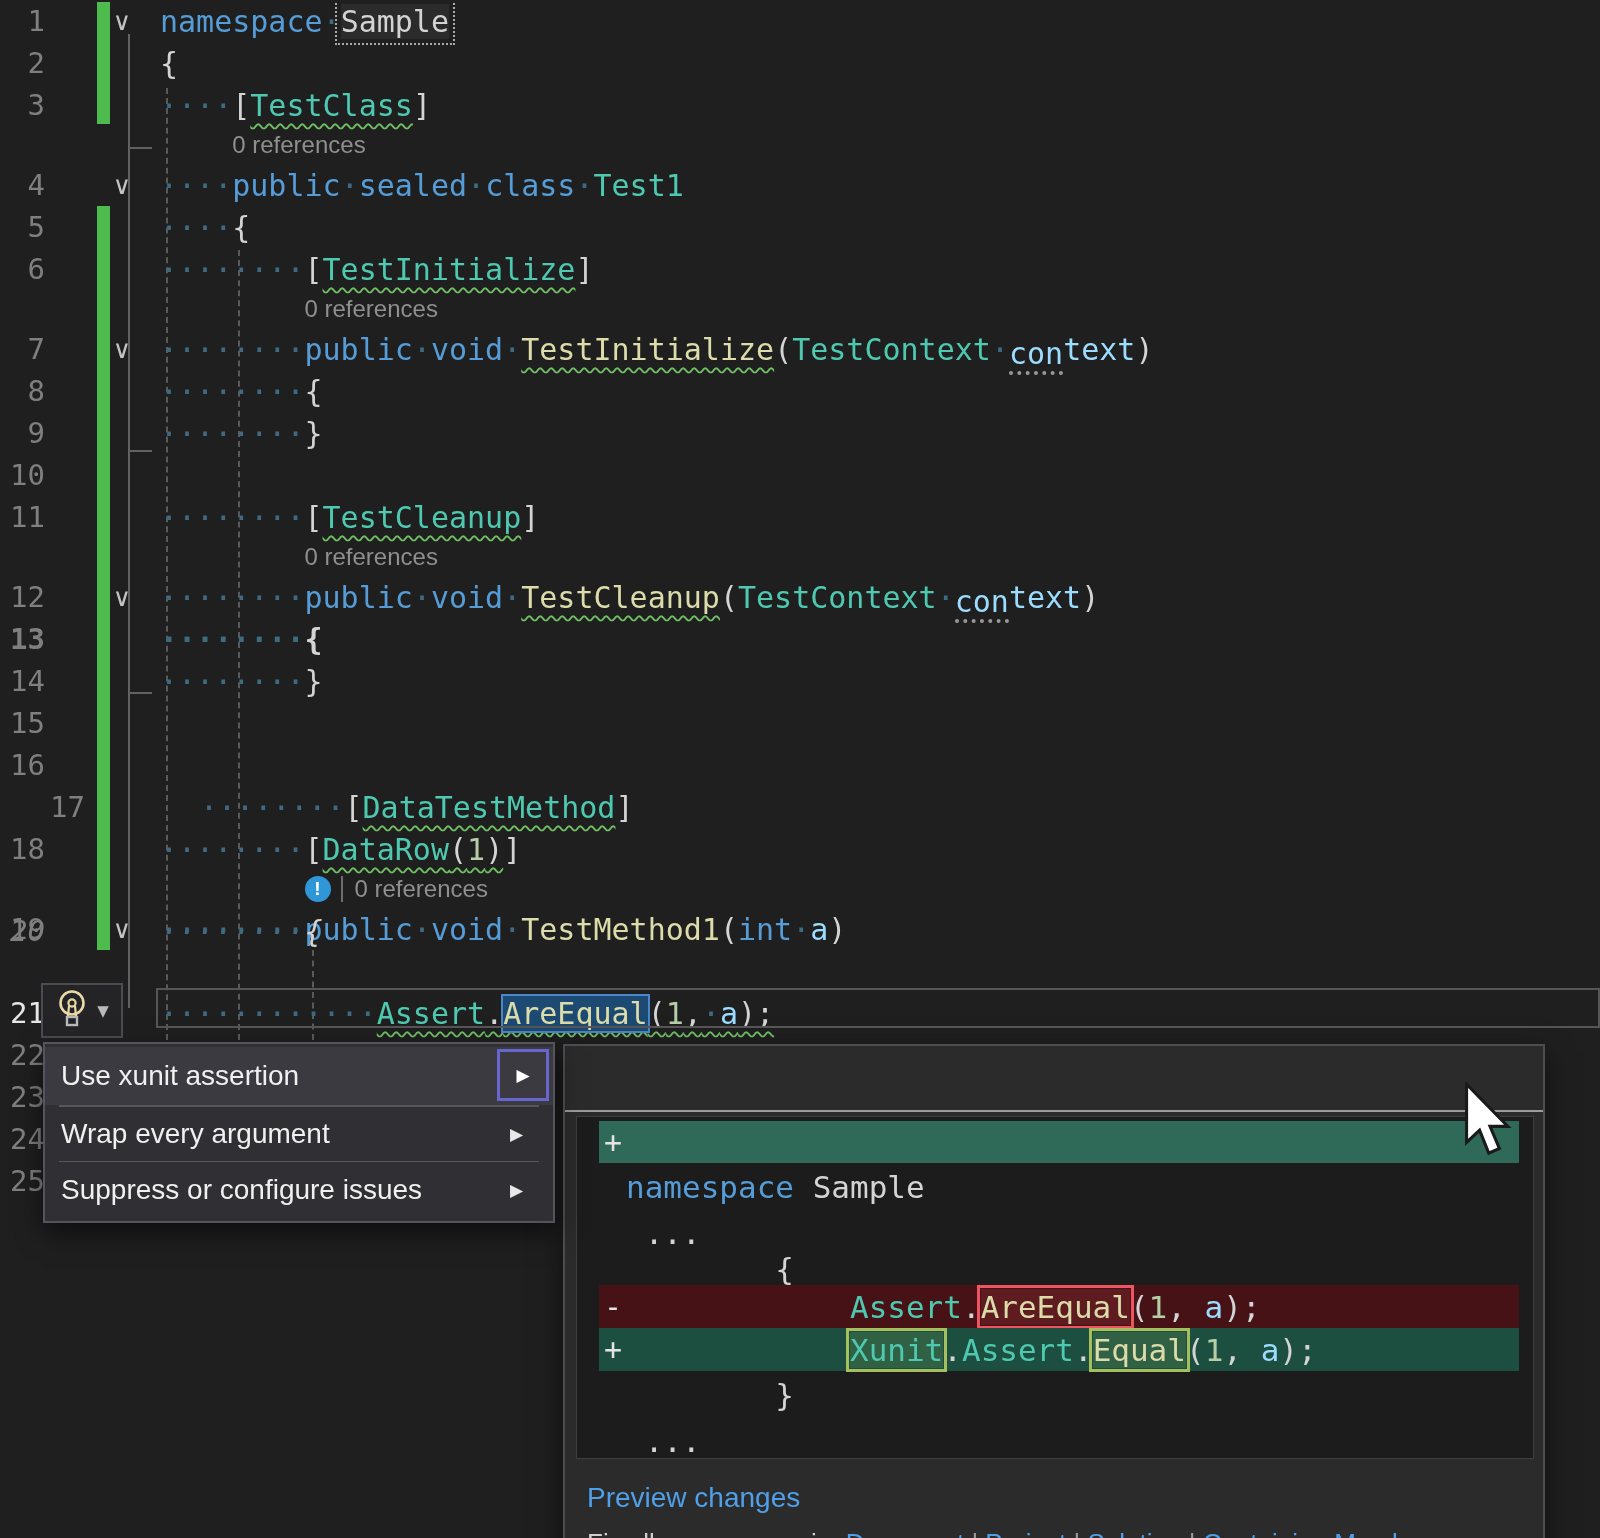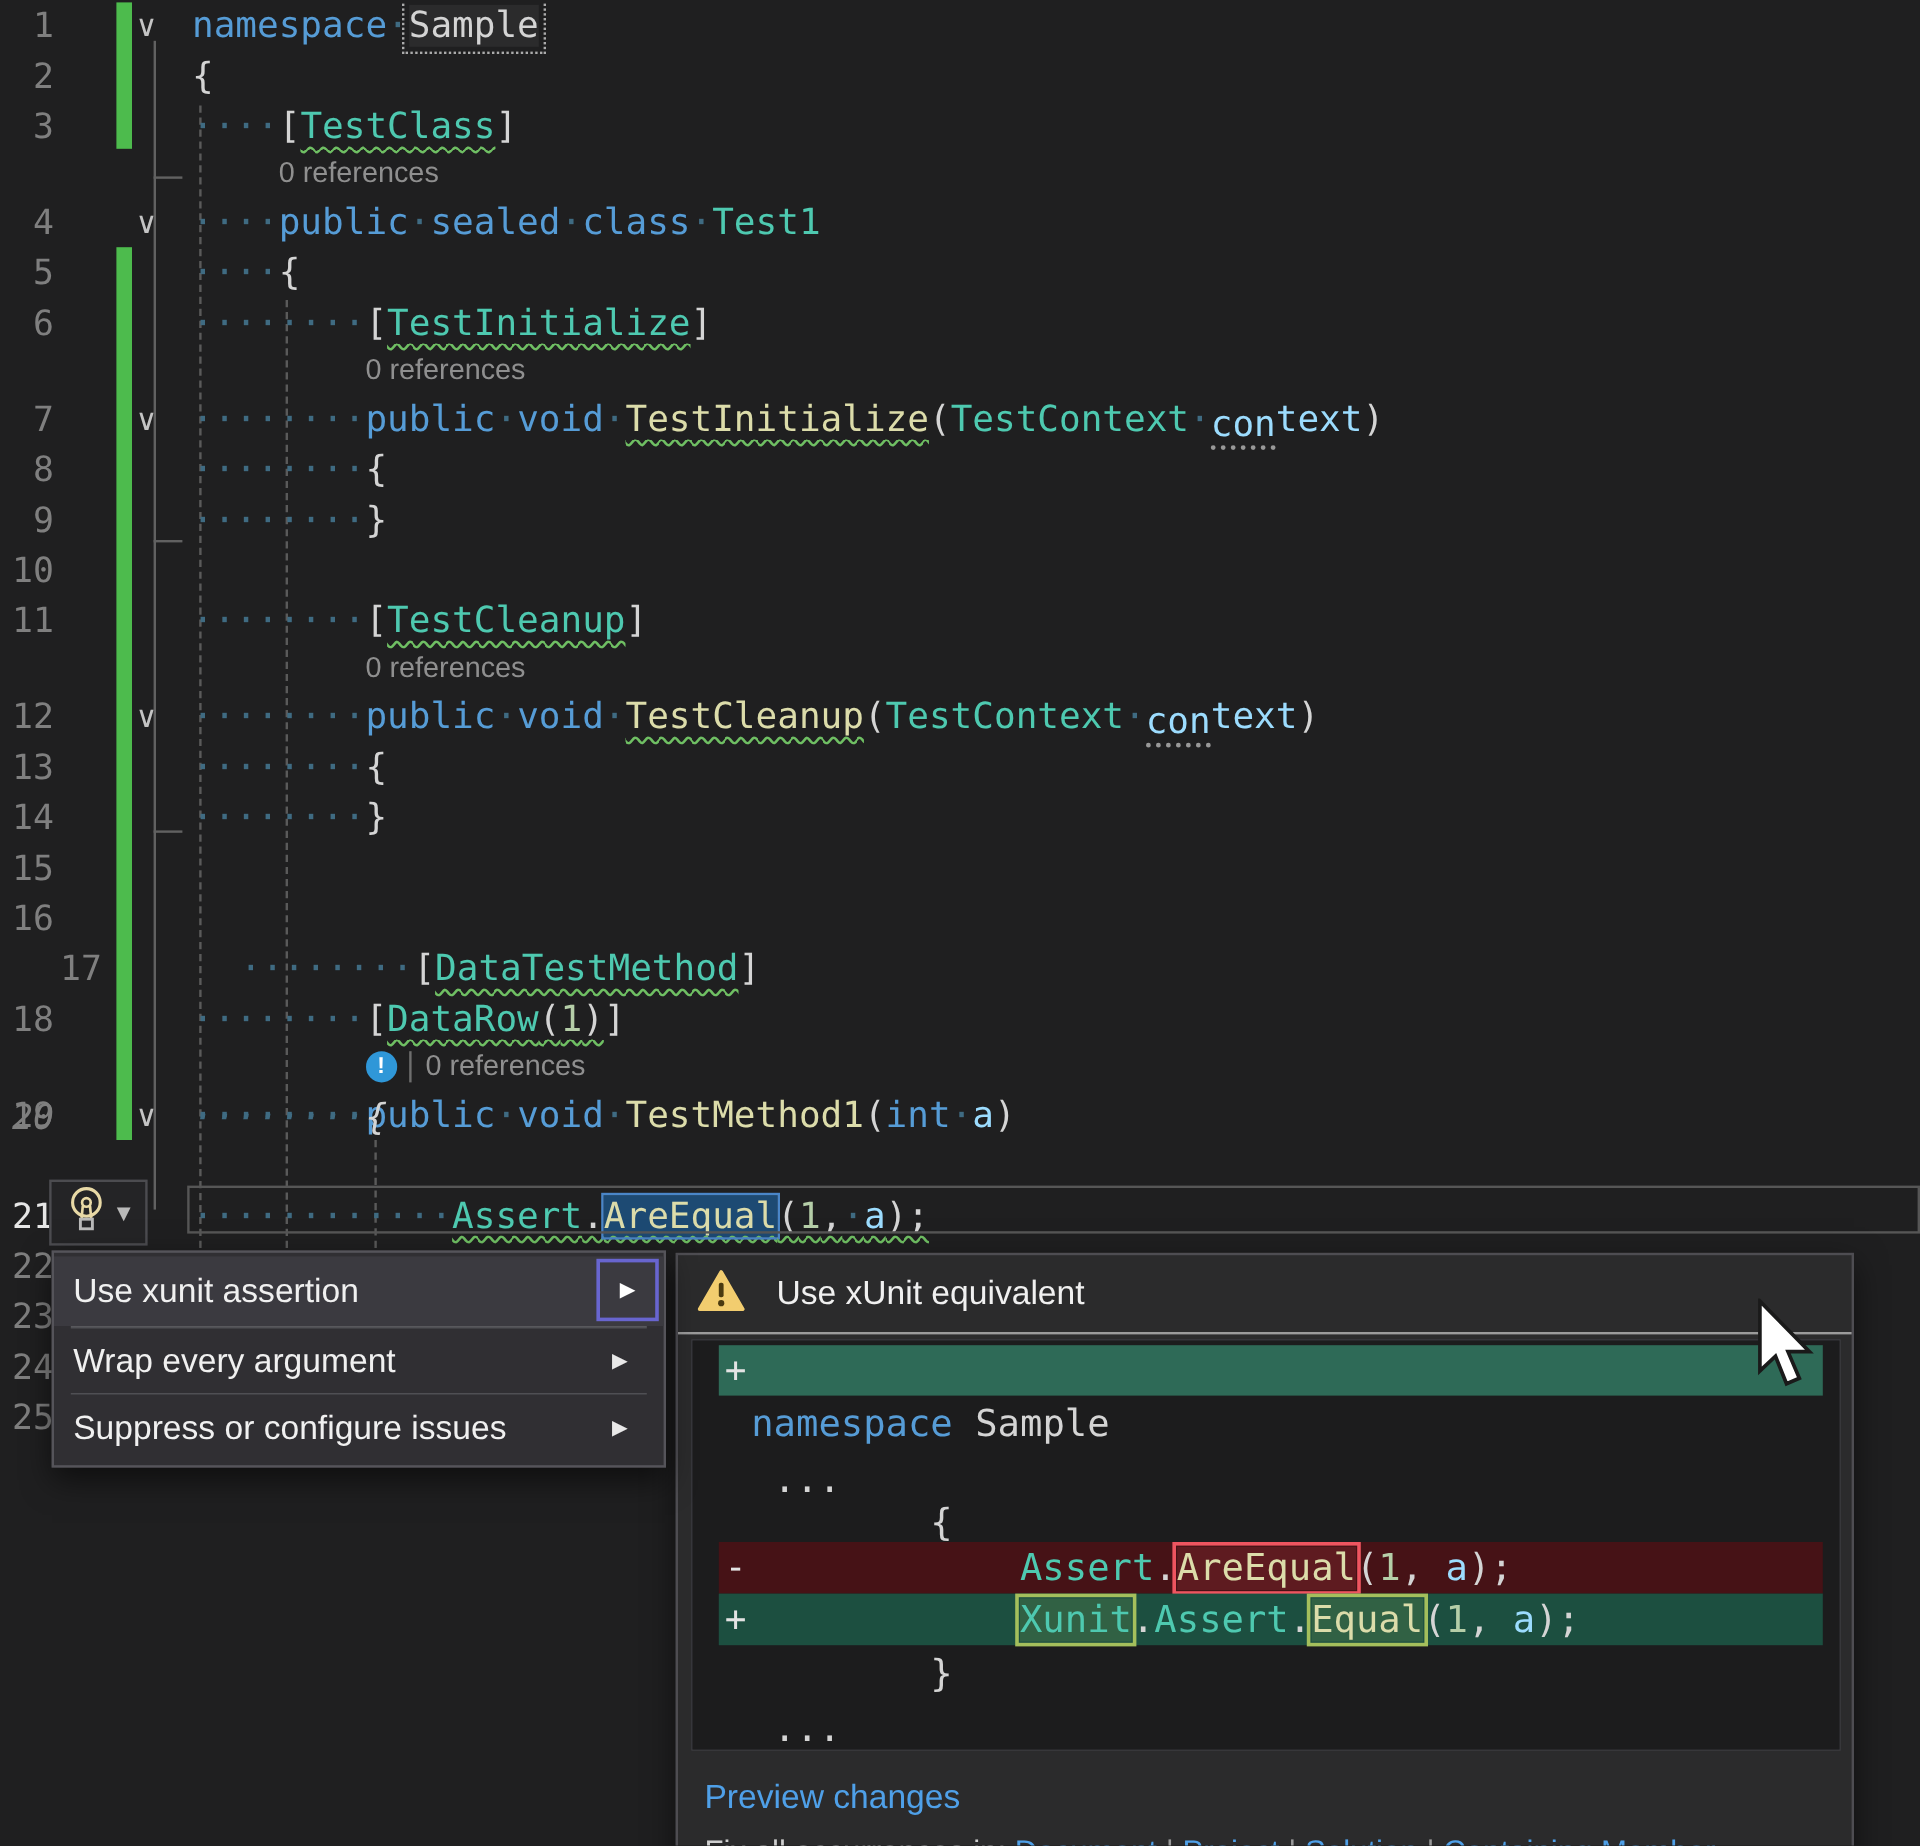--- a/index.html
+++ b/index.html
@@ -160,21 +160,21 @@
         <span class="code"><span class="t-ws">········</span><span class="t-pu">[</span><span class="t-ty sq">TestCleanup</span><span class="t-pu">]</span></span>
       </div>
       <div class="ed-row" style="top: 538px; height: 38px;">
         <span class="code"><span class="t-sp">········</span><span class="t-lens">0 references</span></span>
       </div>
       <div class="ed-row" style="top: 576px; height: 42px;">
         <span class="lnum">12</span>
         <span class="chev">∨</span>
         <span class="code"><span class="t-ws">········</span><span class="t-kw">public</span><span class="t-ws">·</span><span class="t-kw">void</span><span class="t-ws">·</span><span class="t-me sq">TestCleanup</span><span class="t-pu">(</span><span class="t-ty">TestContext</span><span class="t-ws">·</span><span class="t-pa dotted">con</span><span class="t-pa">text</span><span class="t-pu">)</span></span>
       </div>
-      <div class="ed-row" style="top: 618px; height: 42px;">
+      <div class="ed-row" style="top: 618px; height: 42px; font-weight: bold;">
         <span class="lnum">13</span>
         <span class="code"><span class="t-ws">········</span><span class="t-pu">{</span></span>
       </div>
       <div class="ed-row" style="top: 660px; height: 42px;">
         <span class="lnum">14</span>
         <span class="code"><span class="t-ws">········</span><span class="t-pu">}</span></span>
       </div>
       <div class="ed-row" style="top: 702px; height: 42px;">
         <span class="lnum">15</span>
         <span class="code"></span>
@@ -253,30 +253,20 @@
       <span class="mi-arrow">▶</span>
     </div>
     <div class="menu-sep"></div>
     <div class="menu-item h56">
       <span>Suppress or configure issues</span>
       <span class="mi-arrow">▶</span>
     </div>
   </div>
 
 <div id="popup">
-  <div id="popup-header">
-    <span>
-      <svg width="40" height="36" viewBox="0 0 40 36">
-        <path d="M20 2 L38 33 L2 33 Z" fill="#f2cd6f" stroke="#f2cd6f" stroke-width="3" stroke-linejoin="round"></path>
-        <rect x="18" y="11" width="4" height="12" rx="1.6" fill="#4a3a10"></rect>
-        <circle cx="20" cy="28" r="2.6" fill="#4a3a10"></circle>
-      </svg>
-    </span>
-    <span id="popup-title">Use xUnit equivalent</span>
-  </div>
   <div id="popup-sep"></div>
   <div id="diffbox">
       <div class="diff-row dr-addbar" style="top: 4px; height: 42px;"><span class="diff-sign">+</span><span class="dcode"></span></div>
       <div class="diff-row dr-ctx" style="top: 48px; height: 44px;"><span class="dcode"><span class="t-kw">namespace</span><span class="t-pl"> </span><span class="t-id">Sample</span></span></div>
       <div class="diff-row dr-ctx" style="top: 94px; height: 44px;"><span class="dcode"><span class="t-id"> ...</span></span></div>
       <div class="diff-row dr-ctx" style="top: 130px; height: 44px;"><span class="dcode"><span class="t-id">        {</span></span></div>
       <div class="diff-row dr-del" style="top: 168px; height: 43px;"><span class="diff-sign">-</span><span class="dcode"><span class="t-pl">            </span><span class="t-ty">Assert</span><span class="t-pu">.</span><span class="t-me boxred">AreEqual</span><span class="t-pu">(</span><span class="t-nu">1</span><span class="t-pu">, </span><span class="t-pa">a</span><span class="t-pu">);</span></span></div>
       <div class="diff-row dr-add" style="top: 211px; height: 43px;"><span class="diff-sign">+</span><span class="dcode"><span class="t-pl">            </span><span class="t-ty boxgreen">Xunit</span><span class="t-pu">.</span><span class="t-ty">Assert</span><span class="t-pu">.</span><span class="t-me boxgreen">Equal</span><span class="t-pu">(</span><span class="t-nu">1</span><span class="t-pu">, </span><span class="t-pa">a</span><span class="t-pu">);</span></span></div>
       <div class="diff-row dr-ctx" style="top: 256px; height: 44px;"><span class="dcode"><span class="t-id">        }</span></span></div>
       <div class="diff-row dr-ctx" style="top: 302px; height: 44px;"><span class="dcode"><span class="t-id"> ...</span></span></div>

